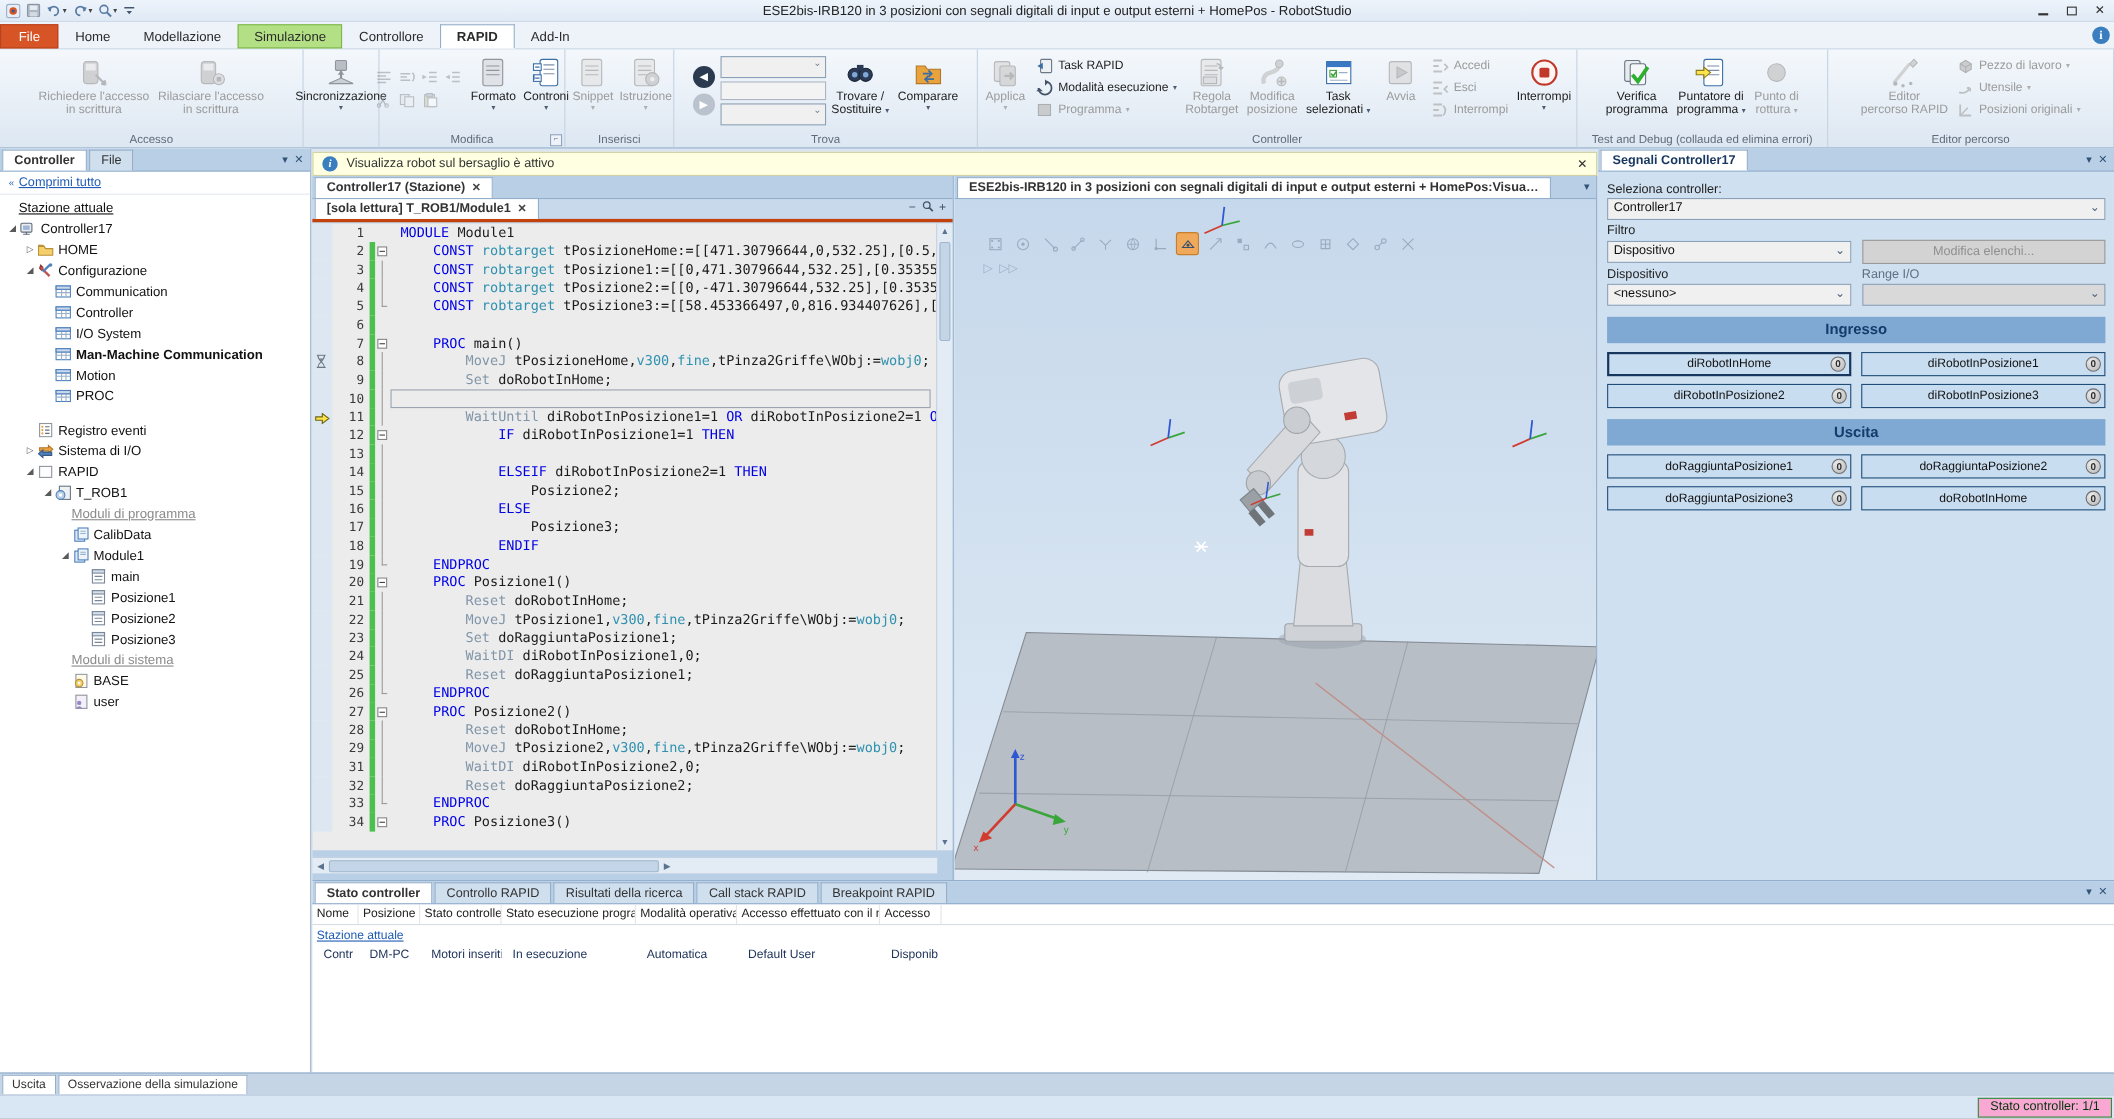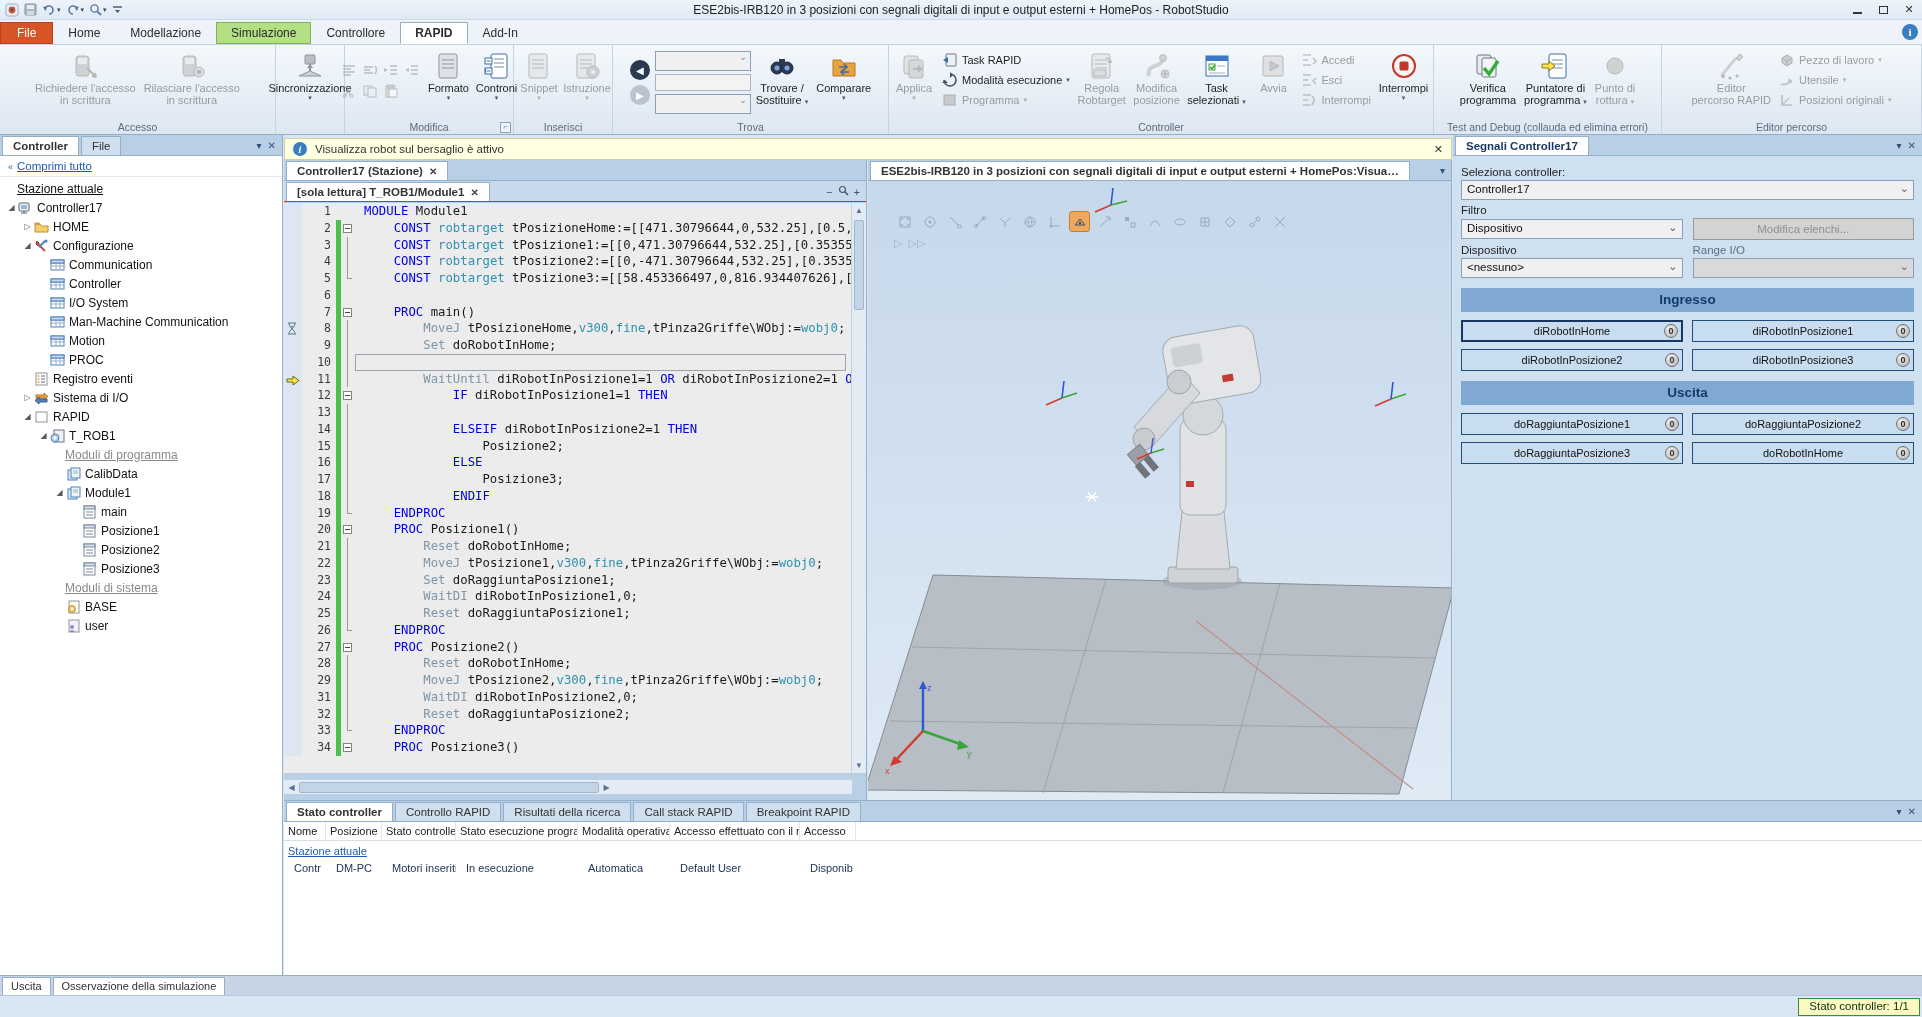--- a/index.html
+++ b/index.html
@@ -77,21 +77,21 @@
 
   
   #infobar { position:absolute; left:284px; top:138px; width:1168px; height:22px; background:#ffffe1; border:1px solid #d0d0a6;
      display:flex; align-items:center; font-size:11.5px; color:#333; }
   #infobar .i-ic { width:14px; height:14px; border-radius:50%; background:#3a7ebf; color:#fff; font-size:10px; font-style:italic; font-weight:bold;
      display:inline-flex; align-items:center; justify-content:center; margin:0 8px; font-family:"Liberation Serif",serif;}
   #infobar .x { margin-left:auto; padding:0 8px; color:#333; font-size:11px; }
 
   #editor { position:absolute; left:284px; top:160px; width:583px; height:640px; background:#b9cfe5; border-right:1px solid #94afcb;}
   #editor-tabs1 { height:21px; }
-  #editor-tabs2 { height:21px; display:flex; align-items:flex-end; background:#c7d9eb; border-bottom:1px solid #c2410c;}
+  #editor-tabs2 { height:21px; display:flex; align-items:flex-end; background:#c7d9eb; border-bottom:3px solid #c2410c;}
   #editor-tabs2 .zoomctl { margin-left:auto; display:flex; align-items:center; gap:5px; padding:0 6px 3px; color:#44536a; font-size:11px;}
   #code { position:absolute; left:0; top:43px; width:568px; height:570px; background:#ececec; overflow:hidden; }
   .crow { display:flex; height:16.76px; font-family:"DejaVu Sans Mono", monospace; font-size:12.3px; line-height:16.76px; white-space:pre; }
   .cmargin { width:18px; background:#dde7f2; flex:none; position:relative;}
   .cnum { width:34px; text-align:right; padding-right:5px; color:#3a3a3a; flex:none; font-size:11.5px;}
   .cbar { width:5px; flex:none; }
   .cbar.g { background:#4cc04c; }
   .cfold { width:14px; flex:none; position:relative; }
   .cfold .fbox { position:absolute; left:2px; top:4px; width:9px; height:9px; border:1px solid #848484; background:#fff; }
   .cfold .fbox::after { content:""; position:absolute; left:1px; right:1px; top:3px; border-top:1px solid #444; }
@@ -143,21 +143,21 @@
   #bp-cols .c { border-right:1px solid #e1e6ec; padding:0 4px; white-space:nowrap; overflow:hidden; height:100%; display:flex; align-items:center;}
   #bp-group { font-size:11px; color:#1f5bb5; text-decoration:underline; padding:4px 2px 2px 4px;}
   #bp-row { display:grid; font-size:11px; color:#21355c; padding-top:3px;}
   #bp-row .c { padding:0 4px 0 10px; white-space:nowrap; overflow:hidden;}
 
   
   #sb-tabs { position:absolute; left:0; top:975px; width:1922px; height:20px; background:#c6d5e6; border-top:1px solid #94afcb; display:flex; align-items:flex-end; padding-left:2px;}
   #sb-tabs .stab { height:18px; background:#ffffff; border:1px solid #94afcb; border-bottom:none; font-size:11px; padding:2px 8px; margin-right:2px; color:#333;}
   #sb-tabs .stab.active { background:#fff; }
   #statusbar { position:absolute; left:0; top:995px; width:1922px; height:22px; background:#d9e6f3; border-top:1px solid #b6c6da;}
-  #ctrl-status { position:absolute; right:2px; top:2px; height:18px; background:#fef9c3; border:1px solid #2f8f3a; color:#06330c; font-size:11.5px; padding:1px 10px; }
+  #ctrl-status { position:absolute; right:2px; top:2px; height:18px; background:#f9a8d4; border:1px solid #2f8f3a; color:#06330c; font-size:11.5px; padding:1px 10px; }
 
   .helpbtn { position:absolute; right:4px; top:24px; width:16px; height:16px; border-radius:50%; background:#3a7ebf; color:#fff; font-size:11px; font-weight:bold;
      display:flex; align-items:center; justify-content:center; font-family:"Liberation Serif",serif;}
 </style>
 </head>
 <body>
 
 <div id="app">
 
   <div id="titlebar">
@@ -715,21 +715,21 @@
               <rect x="1" y="2" width="13" height="10" fill="#fff" stroke="#4f81bd"></rect>
               <line x1="1" y1="5" x2="14" y2="5" stroke="#4f81bd"></line>
               <line x1="1" y1="8" x2="14" y2="8" stroke="#9ab0c9"></line>
               <line x1="6" y1="2" x2="6" y2="12" stroke="#9ab0c9"></line>
               <line x1="10" y1="2" x2="10" y2="12" stroke="#9ab0c9"></line>
               <rect x="1" y="2" width="13" height="3" fill="#c9d8ec" stroke="#4f81bd"></rect>
             </svg>
           </span>
           <span class="tlabel">I/O System</span>
         </div>
-        <div class="tnode" style="padding-left: 38px;">
+        <div class="tnode" style="padding-left: 38px; font-weight: bold;">
           <span class="texp"></span>
           <span class="ticon">
             <svg width="15" height="14" viewBox="0 0 15 14">
               <rect x="1" y="2" width="13" height="10" fill="#fff" stroke="#4f81bd"></rect>
               <line x1="1" y1="5" x2="14" y2="5" stroke="#4f81bd"></line>
               <line x1="1" y1="8" x2="14" y2="8" stroke="#9ab0c9"></line>
               <line x1="6" y1="2" x2="6" y2="12" stroke="#9ab0c9"></line>
               <line x1="10" y1="2" x2="10" y2="12" stroke="#9ab0c9"></line>
               <rect x="1" y="2" width="13" height="3" fill="#c9d8ec" stroke="#4f81bd"></rect>
             </svg>
@@ -757,21 +757,21 @@
               <rect x="1" y="2" width="13" height="10" fill="#fff" stroke="#4f81bd"></rect>
               <line x1="1" y1="5" x2="14" y2="5" stroke="#4f81bd"></line>
               <line x1="1" y1="8" x2="14" y2="8" stroke="#9ab0c9"></line>
               <line x1="6" y1="2" x2="6" y2="12" stroke="#9ab0c9"></line>
               <line x1="10" y1="2" x2="10" y2="12" stroke="#9ab0c9"></line>
               <rect x="1" y="2" width="13" height="3" fill="#c9d8ec" stroke="#4f81bd"></rect>
             </svg>
           </span>
           <span class="tlabel">PROC</span>
         </div>
-        <div class="tnode" style="padding-left: 22px;">
+        <div class="tnode" style="padding-left: 22px; margin-top: 12px;">
           <span class="texp"></span>
           <span class="ticon">
             <svg width="15" height="14" viewBox="0 0 15 14">
               <rect x="2" y="1" width="11" height="12" fill="#fff" stroke="#8f959c"></rect>
               <circle cx="4.5" cy="4" r="1" fill="#e8a33d"></circle>
               <circle cx="4.5" cy="7" r="1" fill="#e8a33d"></circle>
               <circle cx="4.5" cy="10" r="1" fill="#e8a33d"></circle>
               <line x1="7" y1="4" x2="11" y2="4" stroke="#5f6b7a"></line>
               <line x1="7" y1="7" x2="11" y2="7" stroke="#5f6b7a"></line>
               <line x1="7" y1="10" x2="11" y2="10" stroke="#5f6b7a"></line>

